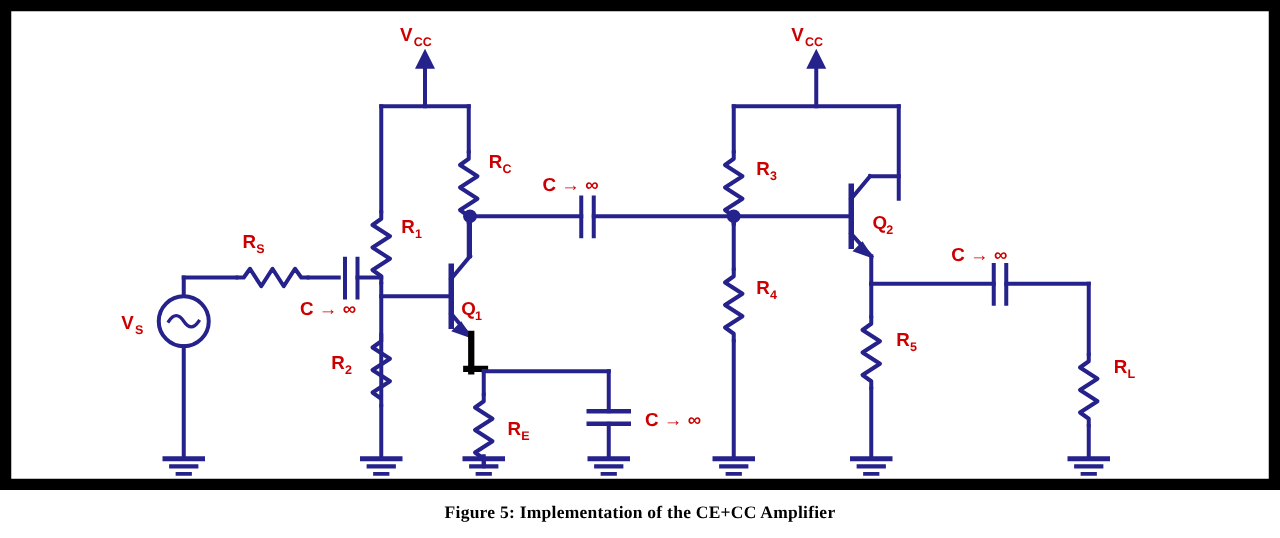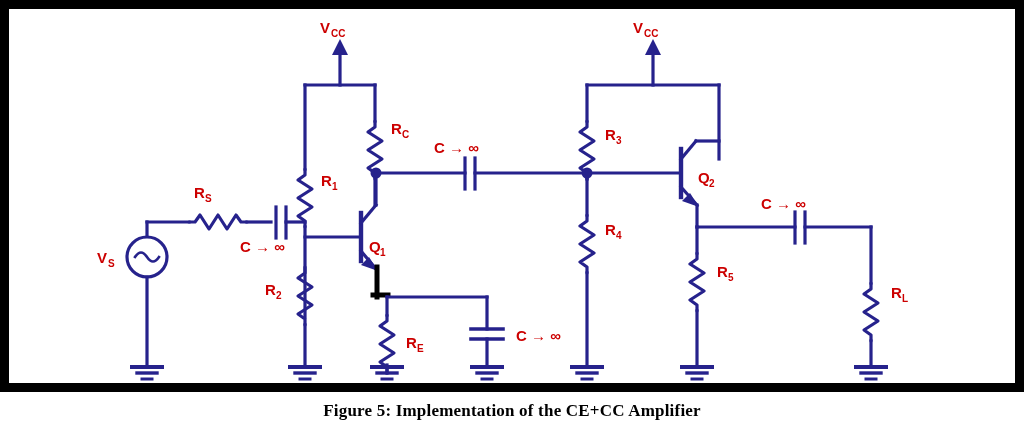--- a/index.html
+++ b/index.html
@@ -41,21 +41,21 @@
   #figure-caption {
     position: absolute;
     left: 0px;
     top: 396px;
     width: 1024px;
     height: 32px;
     line-height: 30px;
     text-align: center;
     font-family: "Liberation Serif", "DejaVu Serif", serif;
     font-weight: bold;
-    font-size: 17px;
+    font-size: 14px;
     color: #000000;
     letter-spacing: 0.2px;
     white-space: nowrap;
   }
   .lbl {
     font-family: "Liberation Sans", sans-serif;
     font-weight: bold;
     font-size: 15px;
     fill: #cc0000;
   }

